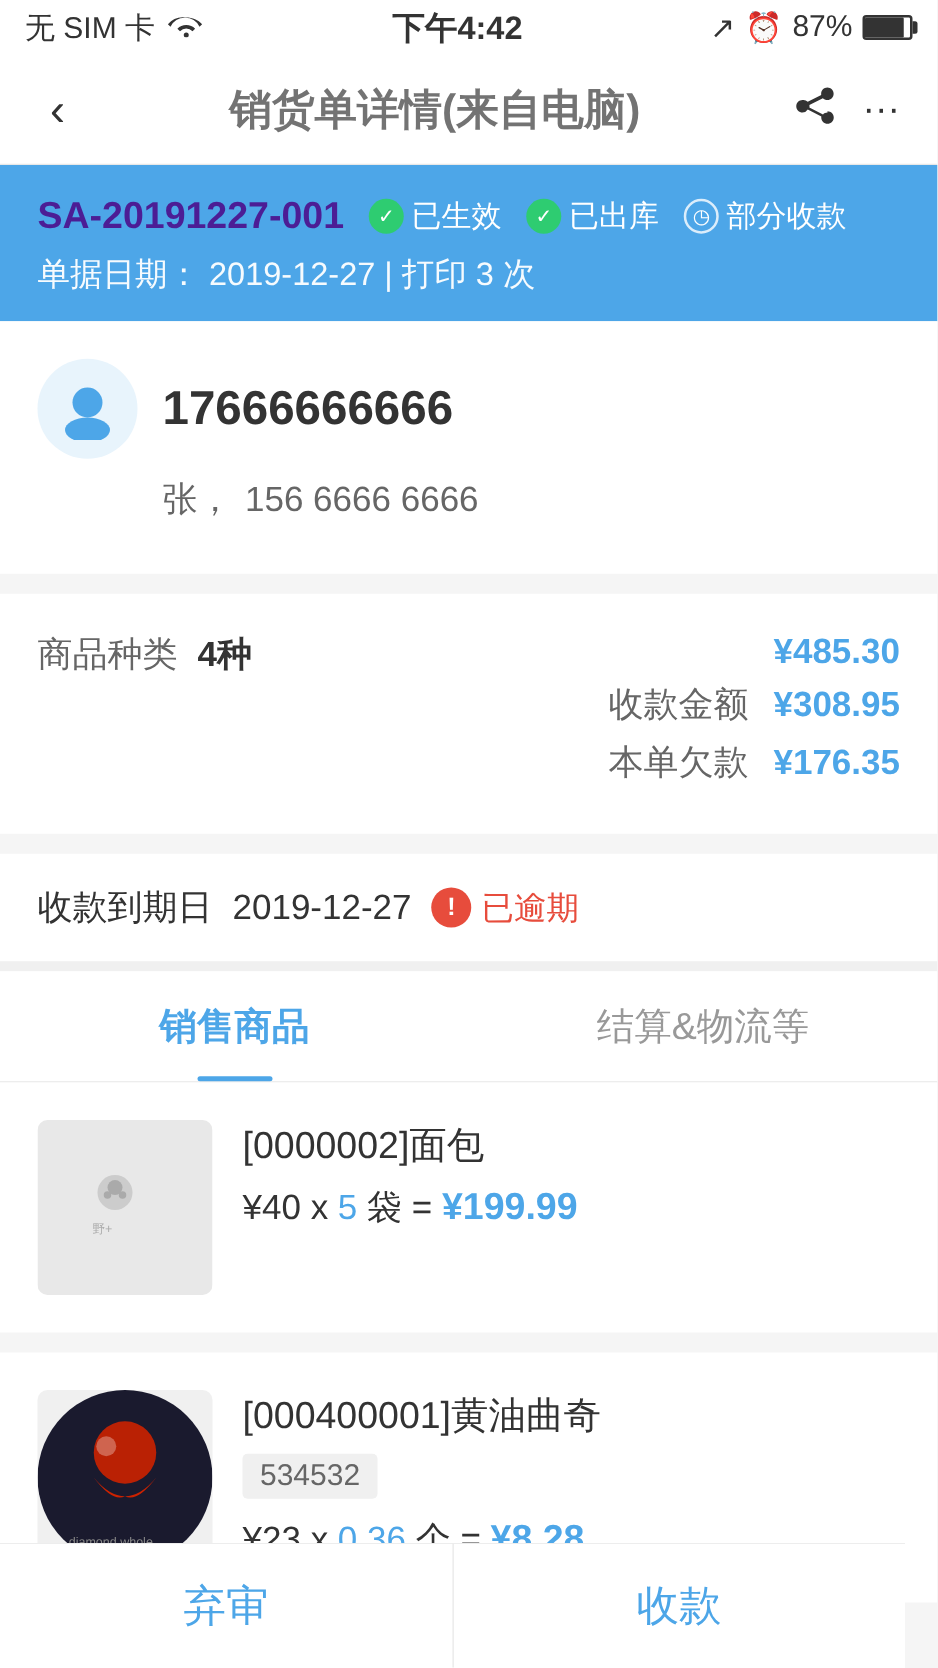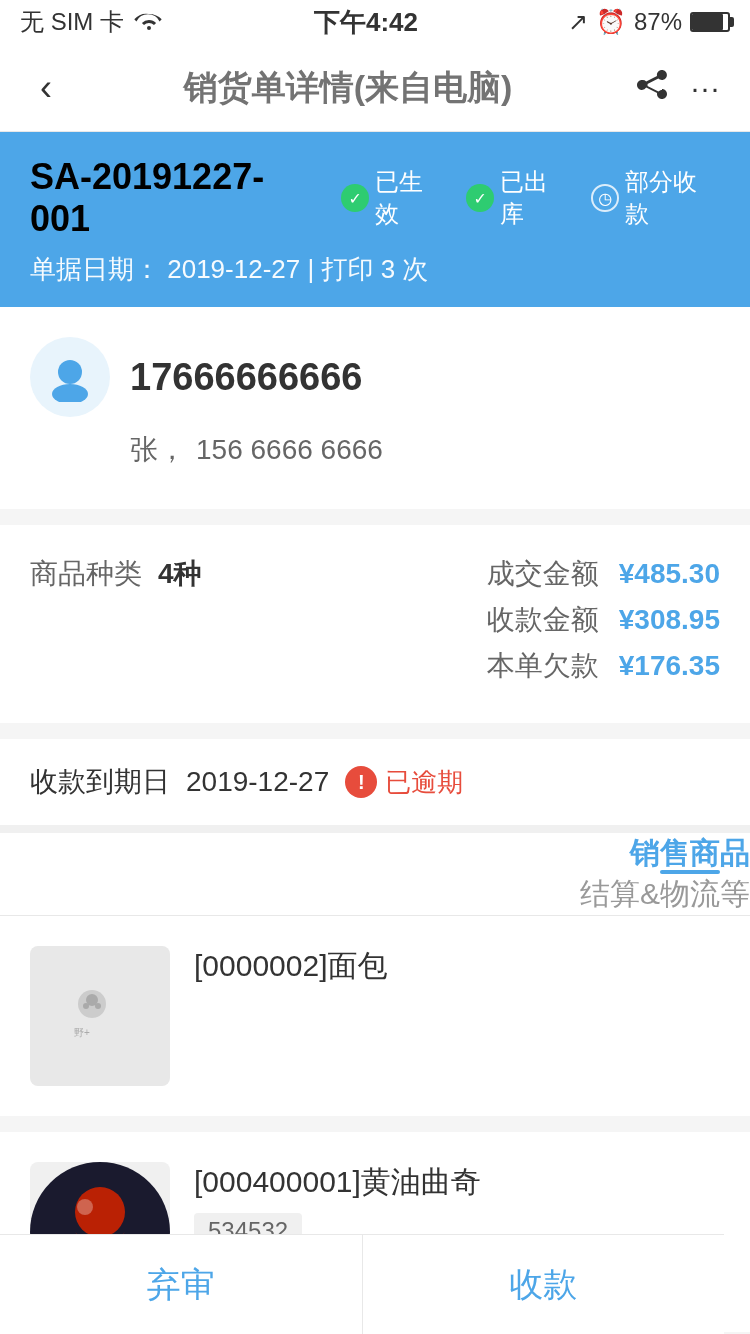--- a/index.html
+++ b/index.html
@@ -65,23 +65,23 @@
       background: #4da6e8;
       padding: 24px 30px 20px;
     }
     .order-id-row {
       display: flex;
       align-items: center;
       gap: 20px;
       margin-bottom: 12px;
     }
     .order-id {
-      font-size: 36px;
+      font-size: 30px;
       font-weight: 700;
-      color: #000000;
+      color: #4c1d95;
     }
     .badge {
       display: flex;
       align-items: center;
       gap: 6px;
       font-size: 24px;
       color: #fff;
     }
     .badge-check {
       width: 28px;
@@ -224,23 +224,22 @@
       justify-content: center;
       color: #fff;
       font-size: 20px;
       font-weight: 700;
     }
 
     
     .tabs {
       background: #fff;
       display: flex;
-      align-items: flex-end;
+      align-items: flex-start;
       border-bottom: 1px solid #e8e8e8;
-      flex-direction: column;
     }
     .tab {
       flex: 1;
       height: 88px;
       display: flex;
       align-items: center;
       justify-content: center;
       font-size: 30px;
       color: #999;
       position: relative;
@@ -420,21 +419,20 @@
 <div class="summary-section">
   <div class="summary-row">
     <div class="summary-left">
       <div class="summary-item">
         <span class="label">商品种类</span>
         <span class="value">4种</span>
       </div>
     </div>
     <div class="summary-right">
       <div class="row">
-        <span class="label">成交金额</span>
         <span class="amount">¥485.30</span>
       </div>
       <div class="row">
         <span class="label">收款金额</span>
         <span class="amount">¥308.95</span>
       </div>
       <div class="row">
         <span class="label">本单欠款</span>
         <span class="amount">¥176.35</span>
       </div>
@@ -469,20 +467,28 @@
           <circle cx="32" cy="28" r="14" fill="#ccc"></circle>
           <circle cx="32" cy="24" r="6" fill="#aaa"></circle>
           <circle cx="26" cy="30" r="3" fill="#aaa"></circle>
           <circle cx="38" cy="30" r="3" fill="#aaa"></circle>
           <text x="14" y="60" font-size="10" fill="#aaa">野+</text>
         </svg>
       </div>
     </div>
     <div class="product-info">
       <div class="product-name">[0000002]面包</div>
+      <div class="product-price-row">
+        <span>¥40</span>
+        <span> x </span>
+        <span class="qty">5</span>
+        <span>袋</span>
+        <span> = </span>
+        <span class="total">¥199.99</span>
+      </div>
     </div>
   </div>
 
   <div class="product-item">
     <div class="product-thumb">
       <svg width="140" height="140" viewBox="0 0 140 140">
         <circle cx="70" cy="70" r="70" fill="#1a1a2e"></circle>
         <circle cx="70" cy="50" r="25" fill="#cc2200" opacity="0.9"></circle>
         <path d="M45 70 Q70 100 95 70 Q80 90 70 85 Q60 90 45 70z" fill="#cc2200"></path>
         <circle cx="55" cy="45" r="8" fill="#fff" opacity="0.3"></circle>

